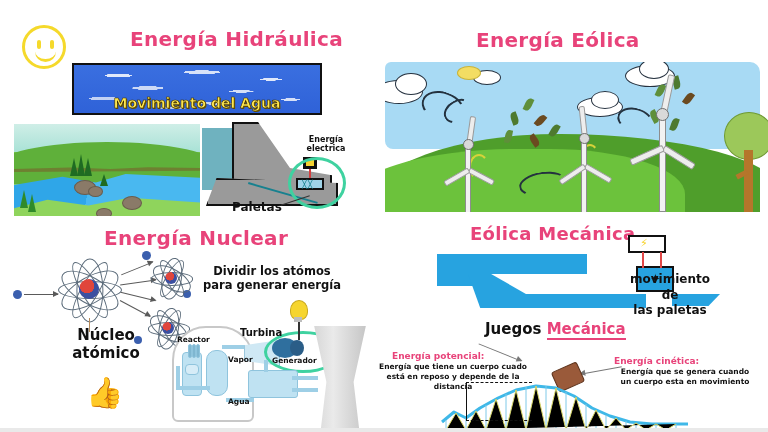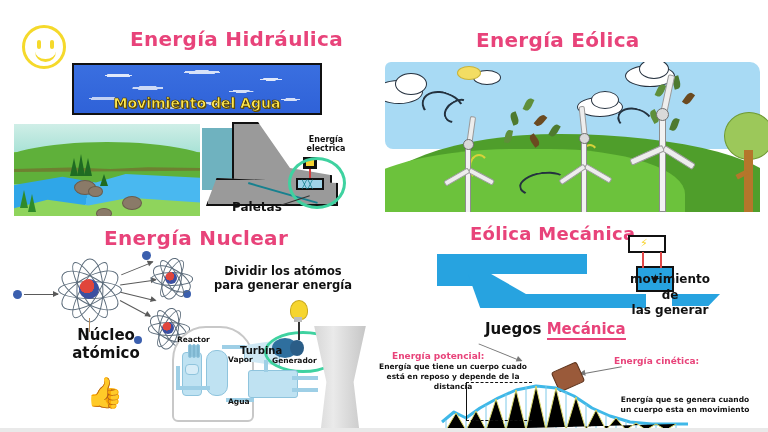--- a/index.html
+++ b/index.html
@@ -89,33 +89,33 @@
   .atom{position:absolute;}
   .atom .orb{position:absolute;left:0;top:0;width:100%;height:100%;border:1px solid #5b6b7a;border-radius:50%;}
   .atom .core{position:absolute;border-radius:50%;background:radial-gradient(circle at 40% 35%,#e0453c 0 40%,#3b4fa0 42% 100%);}
   .dot{position:absolute;background:#3b5fae;border-radius:50%;}
   .arr{position:absolute;height:1px;background:#5a5a5a;}
   .arr:after{content:"";position:absolute;right:-1px;top:-3px;border-left:6px solid #5a5a5a;border-top:3px solid transparent;border-bottom:3px solid transparent;}
   .lbl-radio{left:14px;top:238px;width:62px;font-size:7.5px;font-weight:bold;color:#111;text-align:center;line-height:1.25;
     background:#c9f0c2;border-radius:8px;padding:2px 1px;}
   .lbl-nucleo{left:60px;top:326px;width:92px;font-size:15px;font-weight:bold;color:#111;text-align:center;line-height:1.2;}
   .thumb{left:86px;top:378px;font-size:30px;line-height:1;}
-  .lbl-dividir{left:202px;top:264px;width:140px;font-size:11.5px;font-weight:bold;color:#111;text-align:center;line-height:1.25;margin-left:11px;}
+  .lbl-dividir{left:202px;top:264px;width:140px;font-size:11.5px;font-weight:bold;color:#111;text-align:center;line-height:1.25;}
 
   
   .plant-dome{left:172px;top:326px;width:82px;height:96px;border:2px solid #c8c8c8;border-radius:34px 34px 6px 6px;background:#fff;box-sizing:border-box;}
   .pv{position:absolute;background:#bfe2f2;border:1px solid #8fc4dd;border-radius:4px;}
   .pipe{position:absolute;background:#9ecfe6;}
   .turbina-shape{left:244px;top:340px;width:34px;height:24px;background:#cfe8f4;border:1px solid #9cc8dd;
     clip-path:polygon(0% 20%,100% 0%,100% 100%,0% 80%);}
   .gen{left:272px;top:338px;width:26px;height:20px;border-radius:50%;background:#2f6f9e;}
   .gen2{left:290px;top:340px;width:14px;height:16px;border-radius:50%;background:#2a5d87;}
   .hl-gen{left:264px;top:331px;width:72px;height:36px;}
   .lbl-reactor{left:177px;top:335px;font-size:7.5px;font-weight:bold;color:#111;}
-  .lbl-turbina{left:240px;top:345px;font-size:10px;font-weight:bold;color:#111;}
+  .lbl-turbina{left:240px;top:327px;font-size:10px;font-weight:bold;color:#111;}
   .lbl-vapor{left:228px;top:355px;font-size:7.5px;font-weight:bold;color:#111;}
   .lbl-gener{left:272px;top:356px;font-size:7.5px;font-weight:bold;color:#111;}
   .lbl-agua{left:228px;top:397px;font-size:7.5px;font-weight:bold;color:#111;}
   .tower{left:306px;top:326px;width:68px;height:102px;background:linear-gradient(90deg,#cfcfcf,#eaeaea 40%,#bdbdbd);
     clip-path:polygon(12% 0%,88% 0%,70% 55%,78% 100%,22% 100%,30% 55%);}
   .bulb2{left:290px;top:300px;width:16px;height:18px;background:#f6d52e;border-radius:50% 50% 40% 40%;border:1.5px solid #c9a91f;}
   .bulb-base{left:294px;top:317px;width:8px;height:5px;background:#bdbdbd;}
   .wire{left:298px;top:322px;width:1.5px;height:18px;background:#333;}
   .fl{position:absolute;background:#27a3e0;}
   .mech-box{left:636px;top:266px;width:38px;height:26px;background:#27a3e0;border:2px solid #111;box-sizing:border-box;}
@@ -124,21 +124,21 @@
   .mech-bolt{left:640px;top:238px;font-size:11px;color:#f7d331;line-height:1;}
   .mech-rod{position:absolute;width:2px;background:#e04747;}
   .lbl-mov{left:628px;top:272px;width:84px;font-size:12px;font-weight:bold;color:#111;text-align:center;line-height:1.3;}
 
   .juegos{left:485px;top:320px;font-size:15px;font-weight:bold;color:#111;}
   .juegos .mec{color:#e8437a;border-bottom:2px solid #e8437a;}
 
   .pot-title{left:392px;top:351px;font-size:9px;font-weight:bold;color:#e8437a;}
   .pot-body{left:368px;top:362px;width:170px;font-size:7.5px;font-weight:bold;color:#111;text-align:center;line-height:1.35;}
   .kin-title{left:614px;top:356px;font-size:9px;font-weight:bold;color:#e8437a;}
-  .kin-body{left:605px;top:367px;width:160px;font-size:7.5px;font-weight:bold;color:#111;text-align:center;line-height:1.35;margin-top:28px;}
+  .kin-body{left:605px;top:367px;width:160px;font-size:7.5px;font-weight:bold;color:#111;text-align:center;line-height:1.35;}
   .arrow-g{position:absolute;height:1px;background:#777;}
   .arrow-g:after{content:"";position:absolute;top:-3px;border-top:3px solid transparent;border-bottom:3px solid transparent;}
   .arrow-r:after{right:-1px;border-left:6px solid #777;}
   .arrow-l:after{left:-1px;border-right:6px solid #777;}
 
   .coaster{left:440px;top:382px;width:250px;height:48px;}
   .cart{left:554px;top:366px;width:26px;height:20px;background:#9a5a3a;border:1.5px solid #5d331c;border-radius:3px;transform:rotate(-24deg);}
   .dash{position:absolute;border-top:1px dashed #111;}
   .vline{position:absolute;border-left:1px solid #111;}
   .footer{left:0;top:428px;width:768px;height:4px;background:#e9e9e9;}
@@ -351,21 +351,21 @@
   <div class="abs fl" style="left:520px;top:294px;width:126px;height:14px;"></div>
   <div class="abs fl" style="left:672px;top:294px;width:48px;height:12px;clip-path:polygon(0% 0%,100% 0%,76% 100%,0% 100%);"></div>
   <div class="abs mech-box"></div>
   <div class="abs mech-star">✦</div>
   <div class="abs mech-top"></div>
   <div class="abs mech-bolt">⚡</div>
   <div class="abs mech-rod" style="left:642px;top:252px;height:16px;"></div>
   <div class="abs mech-rod" style="left:660px;top:252px;height:16px;"></div>
   <div class="abs lbl-mov">
     <span>movimiento de</span><br>
-    <span>las generar</span>
+    <span>las paletas</span>
   </div>
 
   <div class="abs juegos">
     <span>Juegos</span>
     <span class="mec">Mecánica</span>
   </div>
 
   <div class="abs pot-title">Energía potencial:</div>
   <div class="abs pot-body">
     <span>Energía que tiene un cuerpo cuado</span><br>

